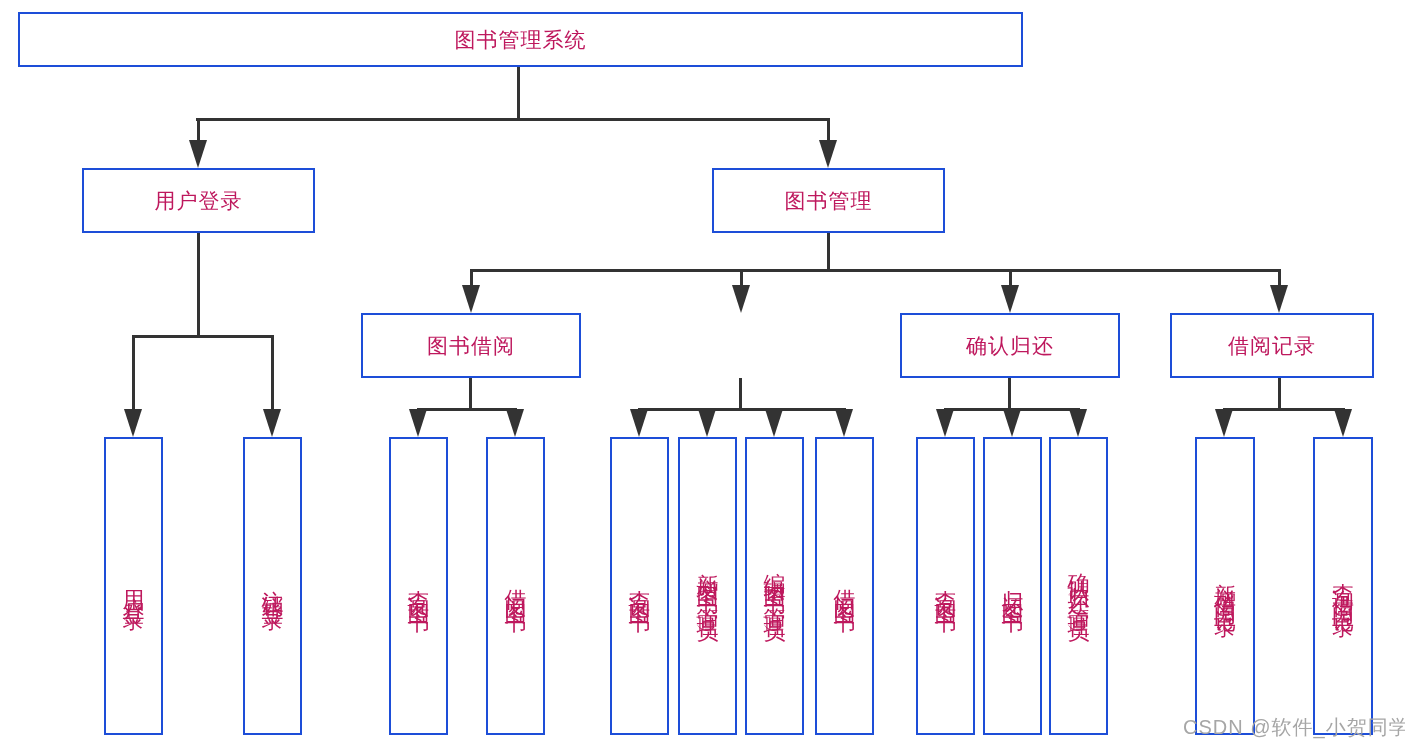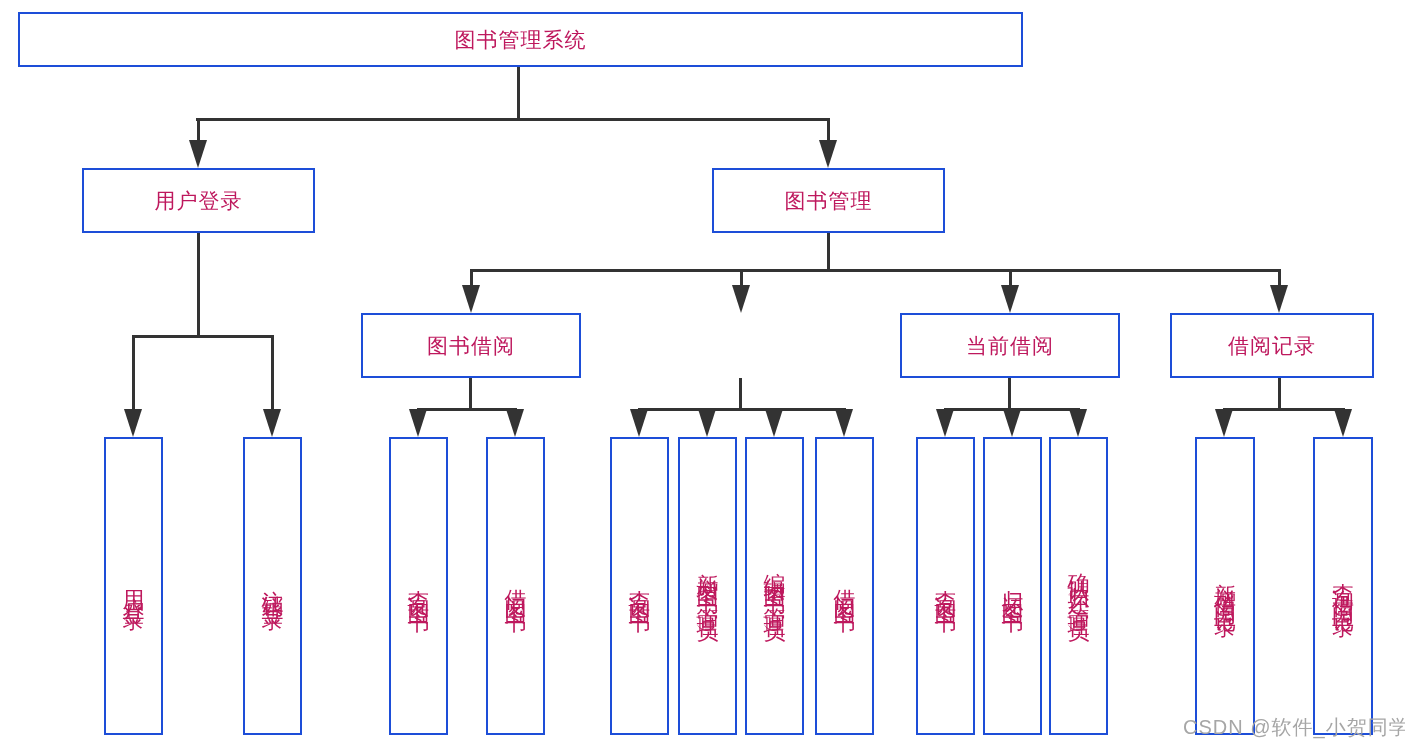--- a/index.html
+++ b/index.html
@@ -34,21 +34,21 @@
 <body>
 
 <div class="canvas">
 
   <div class="box" style="left:18px; top:12px; width:1005px; height:55px;">图书管理系统</div>
 
   <div class="box" style="left:82px; top:168px; width:233px; height:65px;">用户登录</div>
   <div class="box" style="left:712px; top:168px; width:233px; height:65px;">图书管理</div>
 
   <div class="box" style="left:361px; top:313px; width:220px; height:65px;">图书借阅</div>
-  <div class="box" style="left:900px; top:313px; width:220px; height:65px;">当前借阅</div>
+  <div class="box" style="left:900px; top:313px; width:220px; height:65px;">确认归还</div>
   <div class="box" style="left:1170px; top:313px; width:204px; height:65px;">借阅记录</div>
 
   <div class="box leaf" style="left:104px; top:437px; width:59px; height:298px;">用户登录</div>
   <div class="box leaf" style="left:243px; top:437px; width:59px; height:298px;">注销登录</div>
 
   <div class="box leaf" style="left:389px; top:437px; width:59px; height:298px;">查询图书</div>
   <div class="box leaf" style="left:486px; top:437px; width:59px; height:298px;">借阅图书</div>
 
   <div class="box leaf" style="left:610px; top:437px; width:59px; height:298px;">查询图书</div>
   <div class="box leaf" style="left:678px; top:437px; width:59px; height:298px;">新增图书（管理员）</div>

